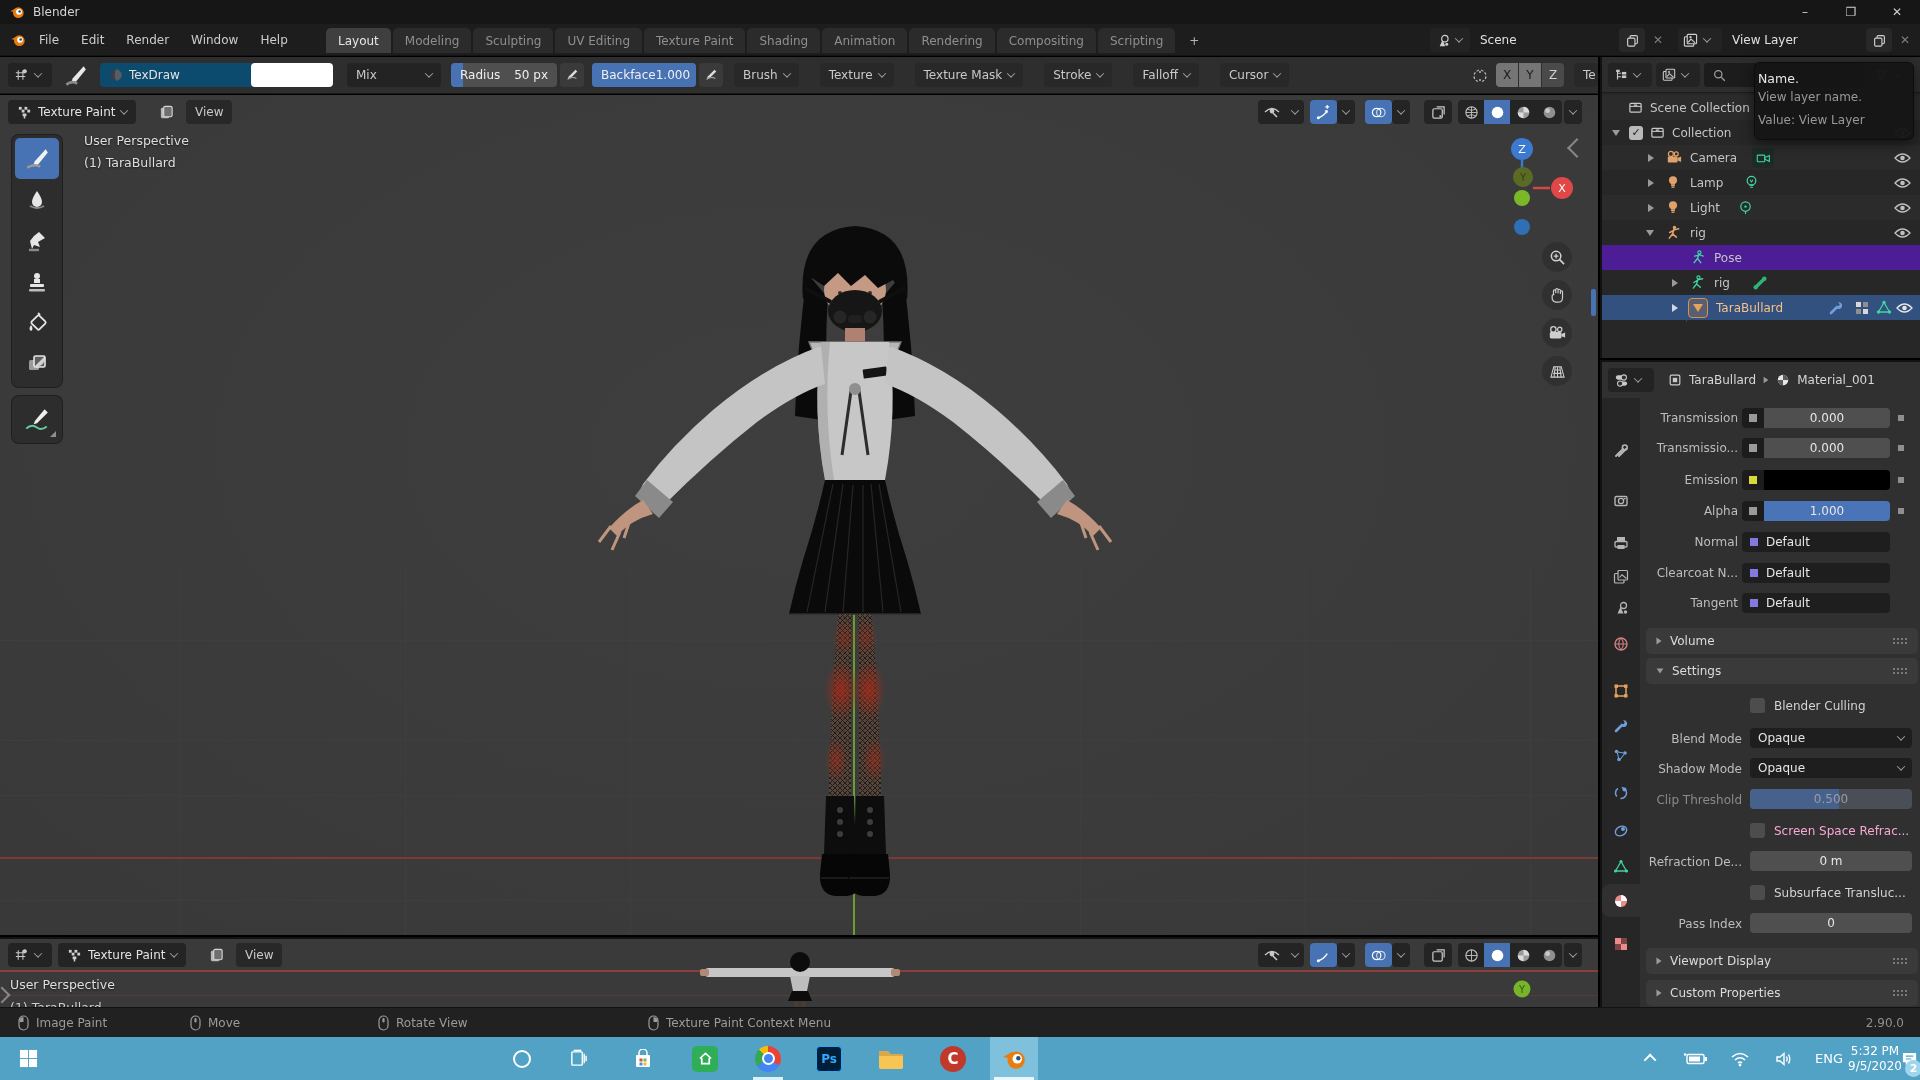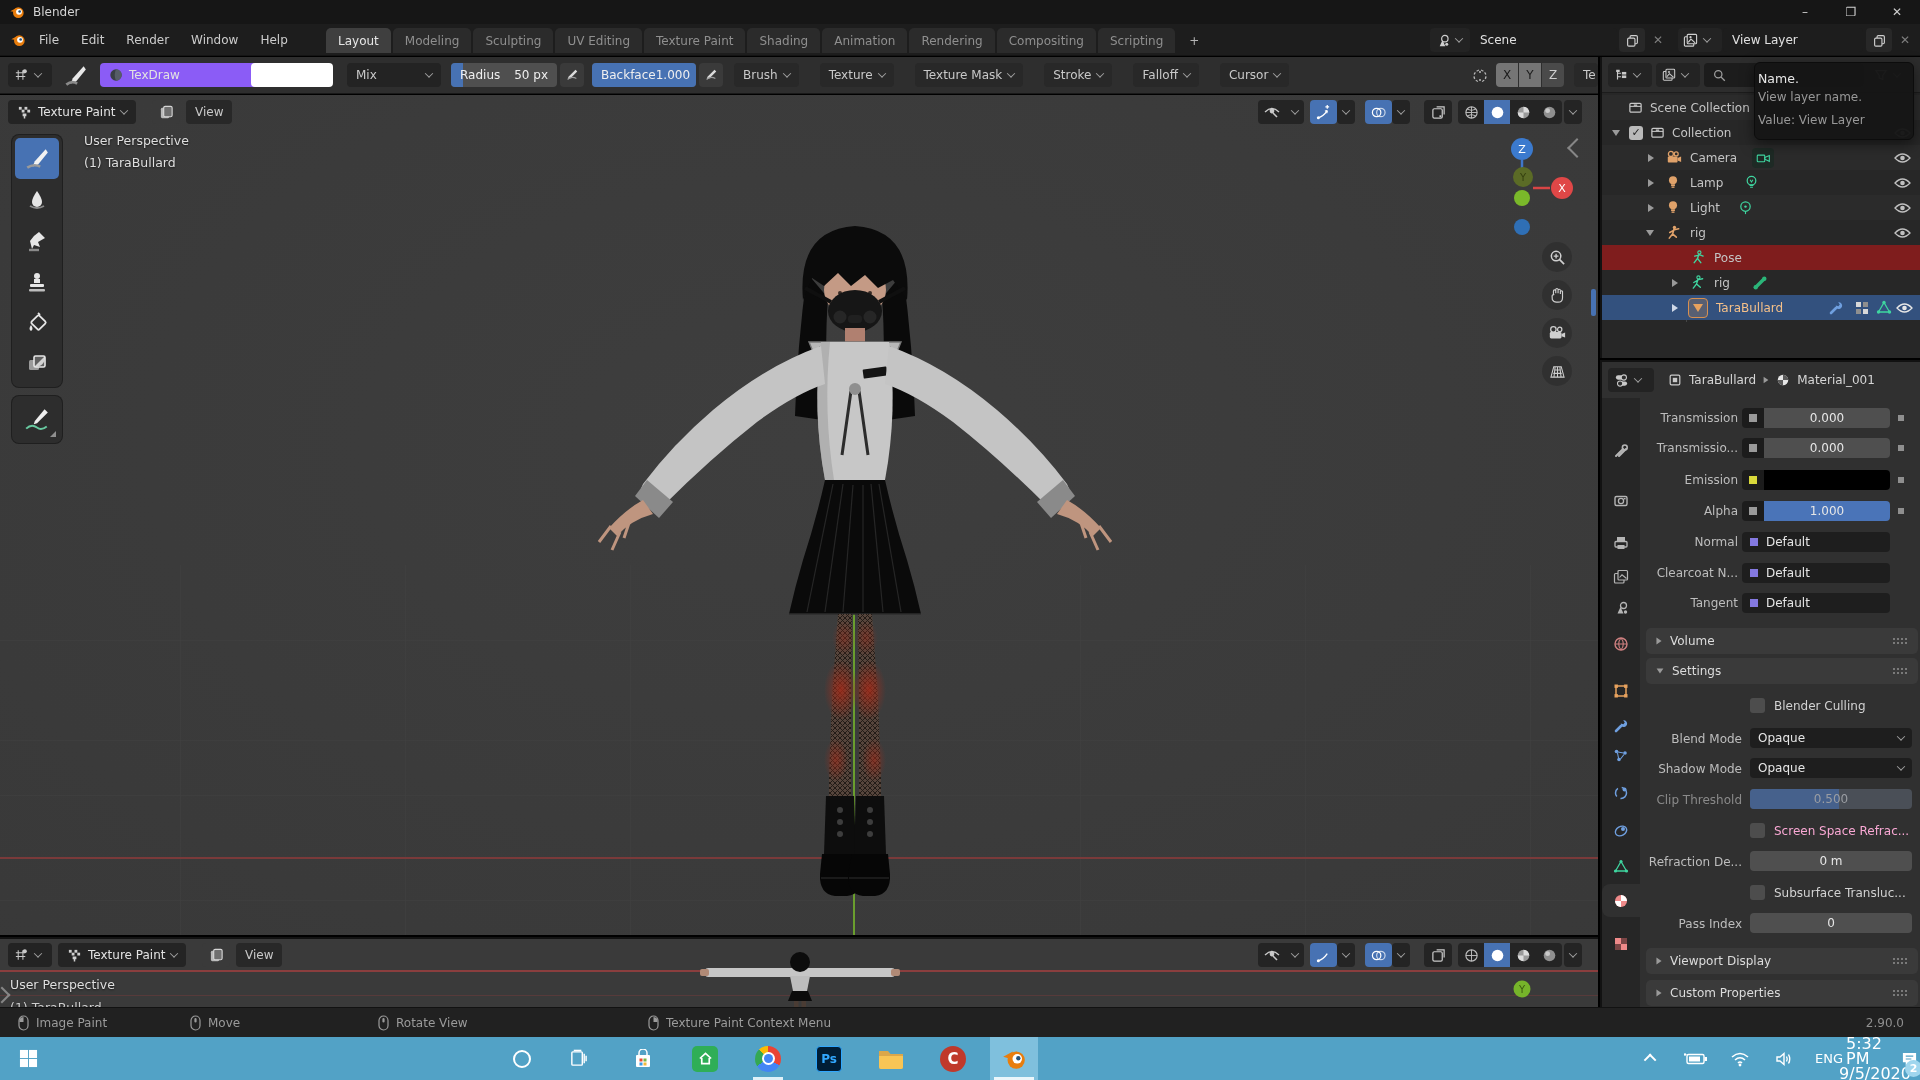--- a/index.html
+++ b/index.html
@@ -134,21 +134,21 @@
         </svg>
       </span>
     <i class="cv"></i>
   </div>
   <span class="icon" style="position:absolute;left:60px;top:4px;width:30px;height:30px">
     <svg width="26" height="26" viewBox="0 0 24 24">
         <path d="M20 3 L10 14 L8 19 L13 17 L22 6 Z" fill="#e8e8e8"></path>
         <path d="M4 20 Q9 16 14 19" stroke="#8a8a8a" stroke-width="2.5" fill="none"></path>
       </svg>
   </span>
-  <div class="chip" style="left:100px;top:6px;width:164px;background:#8b5cf6">
+  <div class="chip" style="left:100px;top:6px;width:164px;background:#0c4a6e">
     <span class="icon">
         <svg width="14" height="14" viewBox="0 0 16 16">
           <circle cx="8" cy="8" r="6.5" fill="#3a3f46"></circle>
           <path d="M8 1.5 A6.5 6.5 0 0 1 8 14.5 Q5 8 8 1.5" fill="#565d66"></path>
         </svg>
       </span>
     <span style="color:#e2e2e2">TexDraw</span>
   </div>
   <div class="abs" style="left:251px;top:6px;width:82px;height:24px;background:#ffffff;border-radius:4px"></div>
   <div class="chip" style="left:347px;top:6px;width:94px;justify-content:space-between;background:#232323">
@@ -774,21 +774,21 @@
       </span>
     <span class="olabel" style="position:absolute;left:88px">rig</span>
     <span class="icon" style="position:absolute;left:292px">
         <svg width="17" height="12" viewBox="0 0 17 12">
           <path d="M1 6 Q8.5 -2 16 6 Q8.5 14 1 6 Z" fill="none" stroke="#c0c0c0" stroke-width="1.3"></path>
           <circle cx="8.5" cy="6" r="2.3" fill="#c0c0c0"></circle>
         </svg>
       </span>
   </div>
 
-  <div class="orow" style="top:188px;background:#7f1d1d">
+  <div class="orow" style="top:188px;background:#4c1d95">
     <span class="icon" style="position:absolute;left:88px">
         <svg width="15" height="15" viewBox="0 0 16 16">
           <circle cx="10" cy="2.6" r="1.7" fill="none" stroke="#3fd6a0" stroke-width="1.2"></circle>
           <path d="M9.5 4.5 L8 9 M9.5 5.5 L5 6.5 M10 5 L14 6.5 M8 9 L4.5 13.5 M8 9 L11.5 13.5" stroke="#3fd6a0" stroke-width="1.5" stroke-linecap="round"></path>
         </svg>
       </span>
     <span class="olabel" style="position:absolute;left:112px">Pose</span>
   </div>
 
   <div class="orow" style="top:213px;background:#272727">
@@ -1216,21 +1216,21 @@
   </span>
   <span class="tbtn" style="left:1764px;width:40px">
     <svg width="18" height="16" viewBox="0 0 18 16">
         <path d="M2 6 H5 L9 2.5 V13.5 L5 10 H2 Z" fill="none" stroke="#fff" stroke-width="1.4"></path>
         <path d="M11.5 5.5 Q13 8 11.5 10.5 M13.5 3.5 Q16 8 13.5 12.5" fill="none" stroke="#fff" stroke-width="1.4"></path>
       </svg>
   </span>
   <span class="tbtn" style="left:1808px;width:42px;color:#fff;font-size:13px">
     <span>ENG</span>
   </span>
-  <span class="tbtn" style="left:1846px;width:58px;flex-direction:column;justify-content:center;color:#fff;font-size:16px;line-height:15px">
+  <span class="tbtn" style="left:1846px;width:58px;flex-direction:column;justify-content:center;color:#fff;font-size:12px;line-height:15px">
     <span>5:32 PM</span>
     <span>9/5/2020</span>
   </span>
   <span class="tbtn" style="left:1898px;width:22px">
     <svg width="17" height="16" viewBox="0 0 18 17">
         <path d="M2 2 H16 V12 H9 L5 15.5 V12 H2 Z" fill="#fff"></path>
         <path d="M5 5.5 h8 M5 8.5 h6" stroke="#52a2c6" stroke-width="1.3"></path>
       </svg>
     <span style="position:absolute;right:-2px;bottom:3px;width:17px;height:17px;border-radius:50%;background:#9fd6ee;color:#fff;font-size:11px;font-weight:bold;display:flex;align-items:center;justify-content:center">2</span>
   </span>

